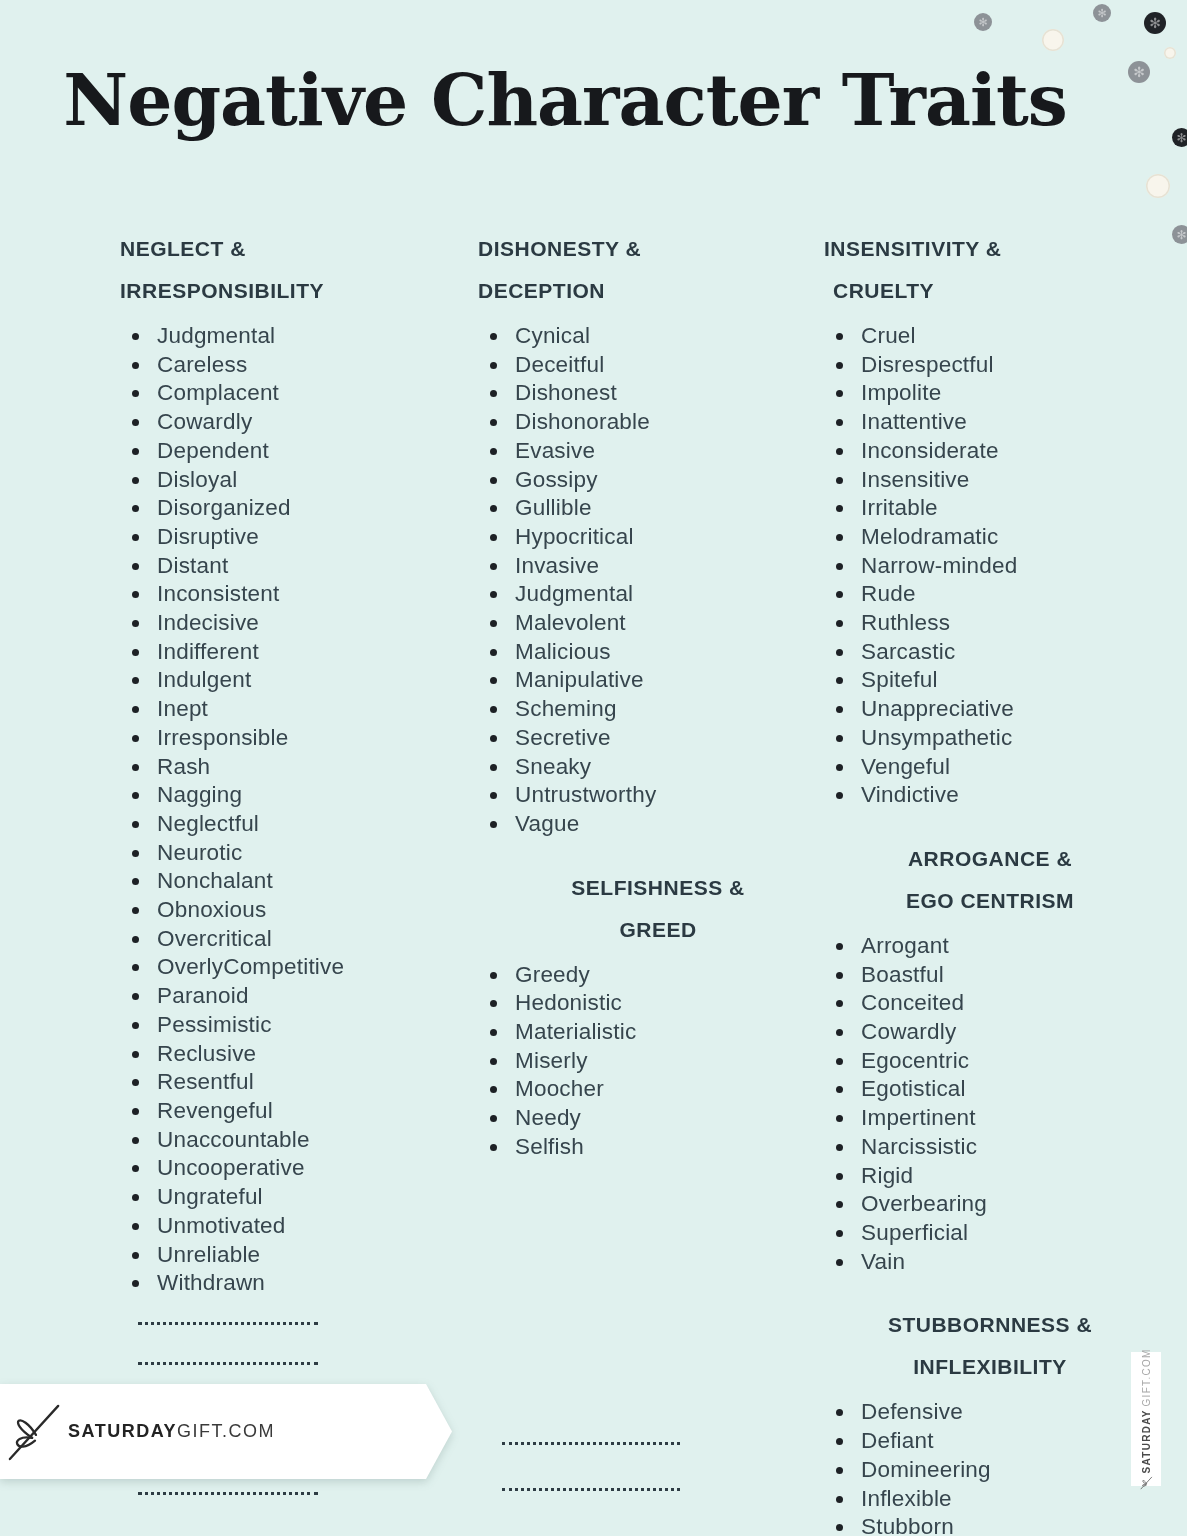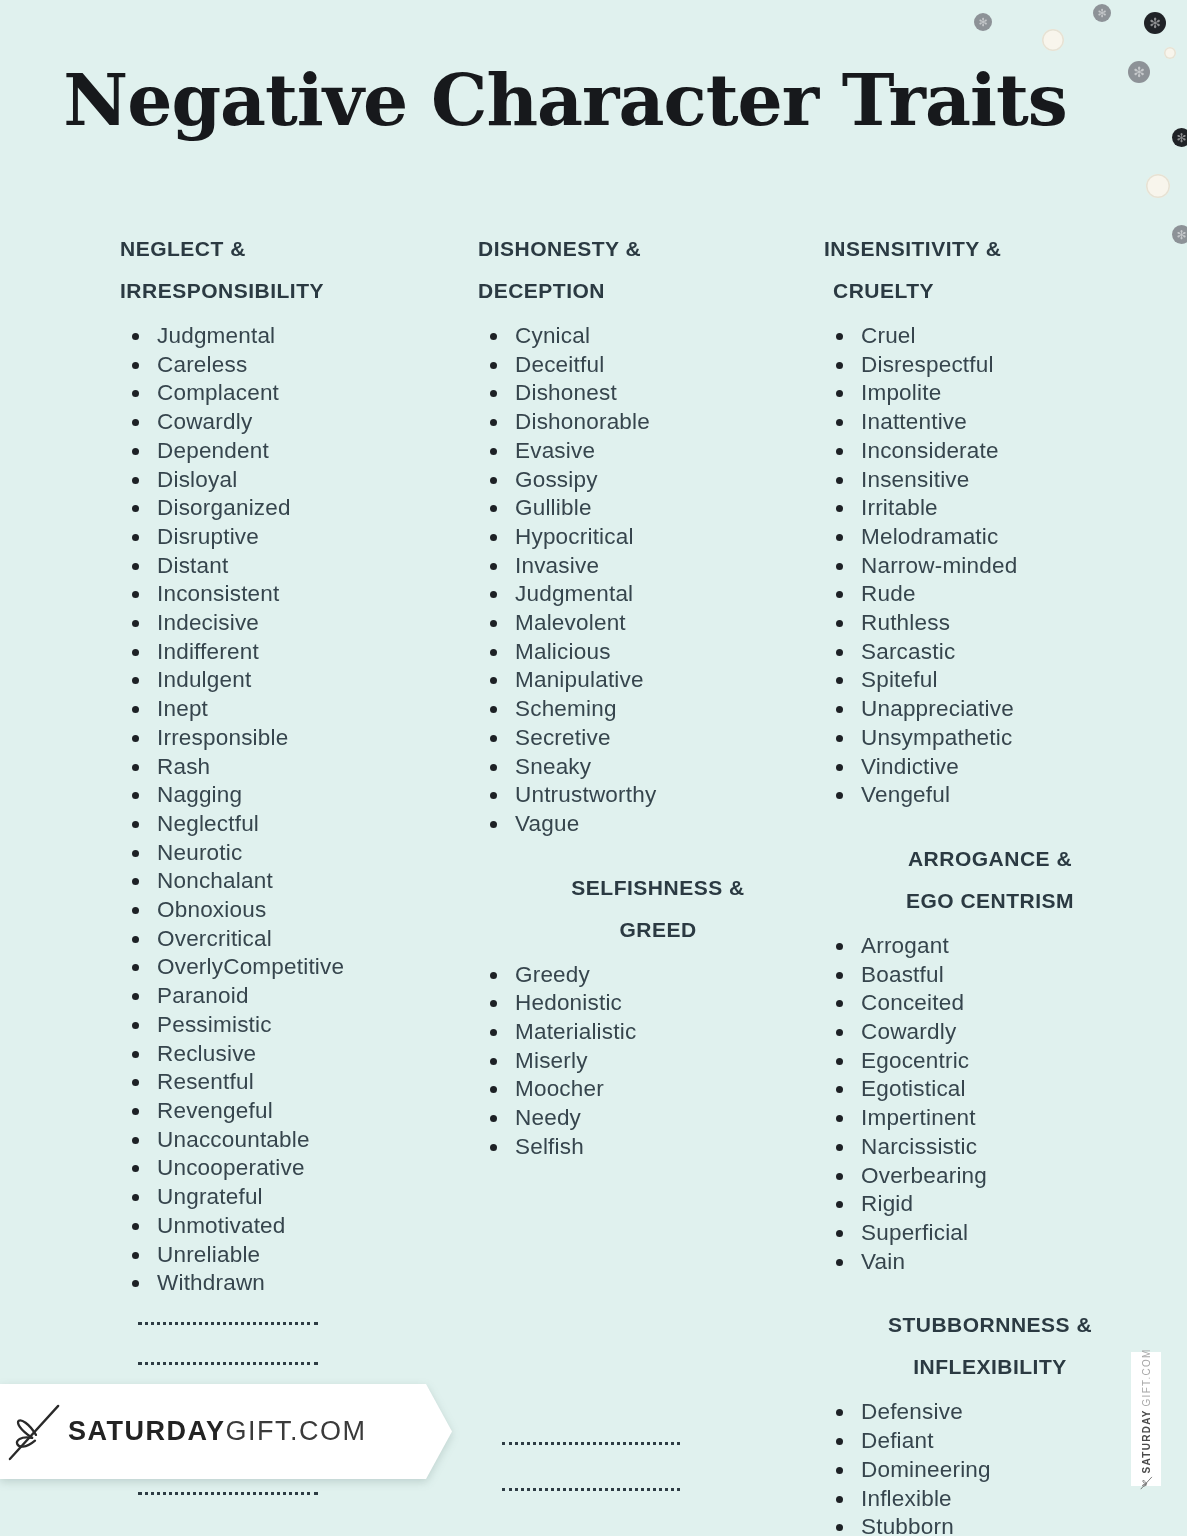--- a/index.html
+++ b/index.html
@@ -65,21 +65,21 @@
   .dl5 { left:502px; top:1488px; width:178px; }
   
   .banner-wrap { position:absolute; left:0; top:1384px;
                  filter:drop-shadow(0 3px 4px rgba(40,70,65,.18)); }
   .banner {
     width:452px; height:95px; background:#ffffff;
     clip-path:polygon(0 0, 426px 0, 452px 47.5px, 426px 95px, 0 95px);
     display:flex; align-items:center;
   }
   .banner svg { margin:0 4px 0 6px; flex:0 0 auto; }
-  .banner-text { font-size:27px; letter-spacing:1.5px; color:#232323;
+  .banner-text { font-size:18px; letter-spacing:1.5px; color:#232323;
                  white-space:nowrap; }
   .wm-bold  { font-weight:700; }
   .wm-light { font-weight:400; color:#3a3a3a; }
   
   .side-tag {
     position:absolute; left:1131px; top:1352px; width:30px; height:134px;
     background:#ffffff; display:flex; align-items:center; justify-content:center;
   }
   .side-tag-inner {
     writing-mode:vertical-rl; transform:rotate(180deg);
@@ -211,40 +211,40 @@
           <li>Insensitive</li>
           <li>Irritable</li>
           <li>Melodramatic</li>
           <li>Narrow-minded</li>
           <li>Rude</li>
           <li>Ruthless</li>
           <li>Sarcastic</li>
           <li>Spiteful</li>
           <li>Unappreciative</li>
           <li>Unsympathetic</li>
+          <li>Vengeful</li>
           <li>Vindictive</li>
-          <li>Vengeful</li>
         </ul>
     </div>
     <div class="section">
       <h2>
         <span>ARROGANCE &amp;</span>
         <span>EGO CENTRISM</span>
       </h2>
       <ul class="trait-list">
           <li>Arrogant</li>
           <li>Boastful</li>
           <li>Conceited</li>
           <li>Cowardly</li>
           <li>Egocentric</li>
           <li>Egotistical</li>
           <li>Impertinent</li>
           <li>Narcissistic</li>
+          <li>Rigid</li>
           <li>Overbearing</li>
-          <li>Rigid</li>
           <li>Superficial</li>
           <li>Vain</li>
         </ul>
     </div>
     <div class="section">
       <h2>
         <span>STUBBORNNESS &amp;</span>
         <span>INFLEXIBILITY</span>
       </h2>
       <ul class="trait-list">

